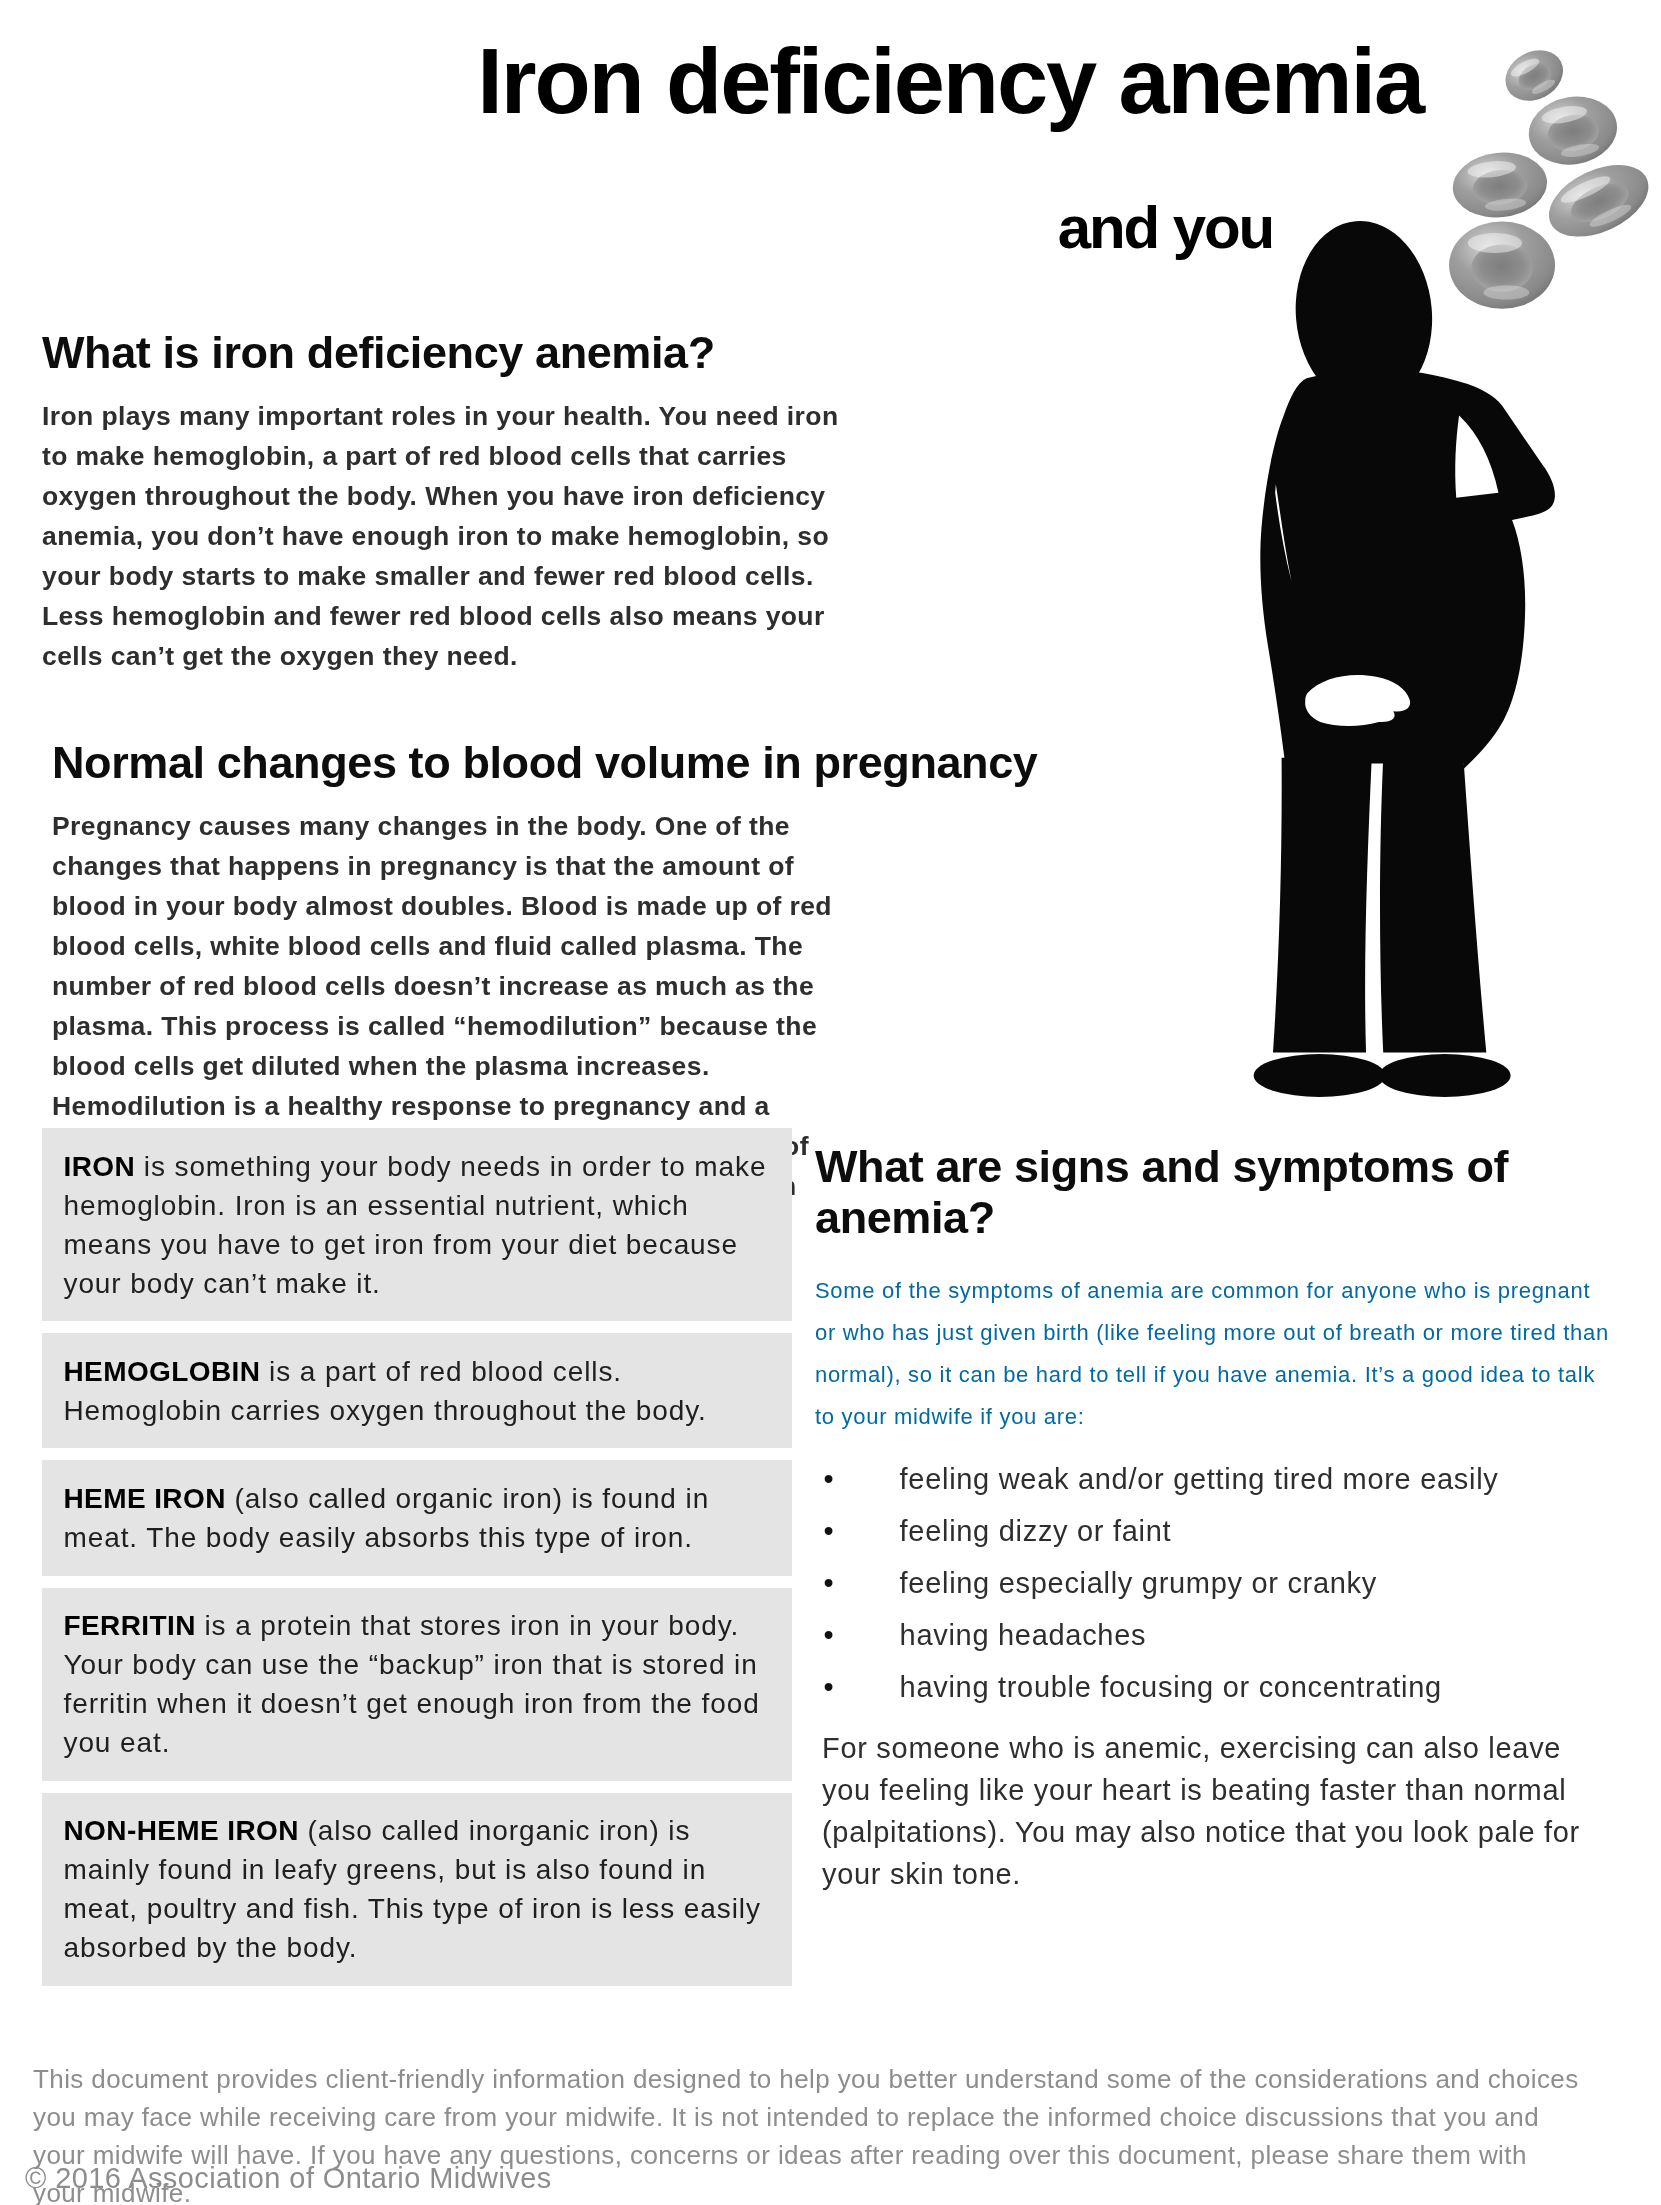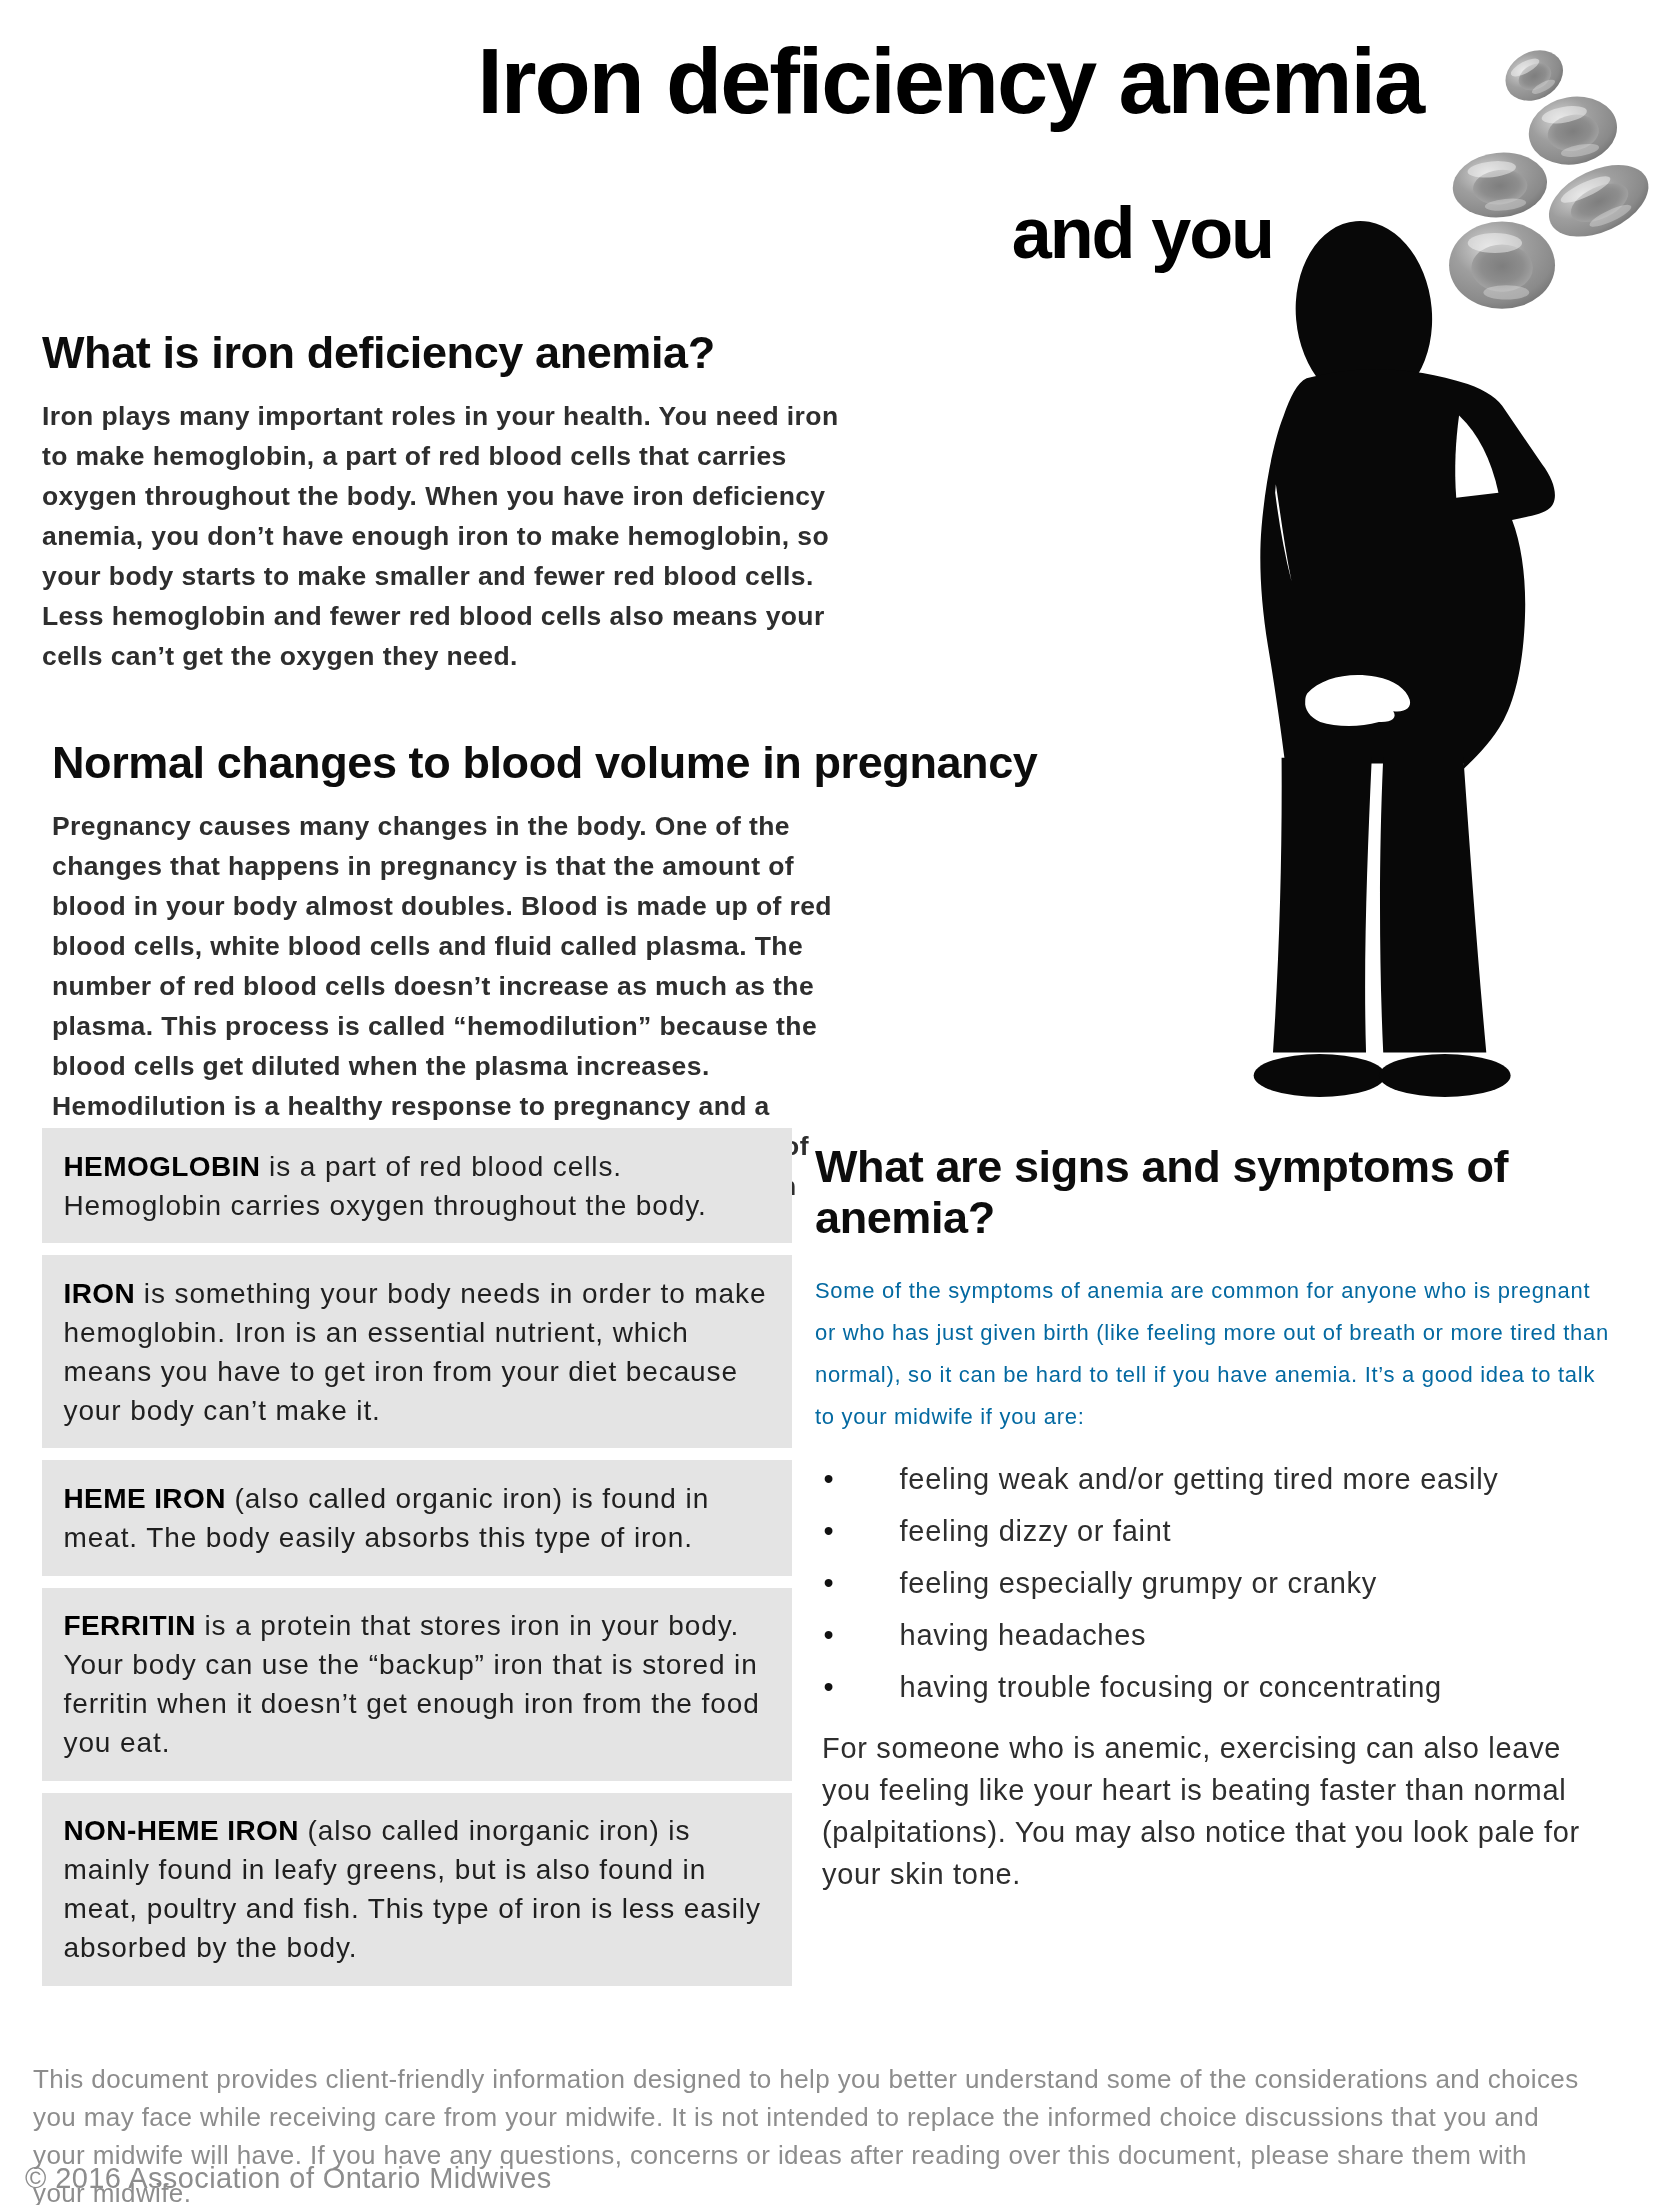--- a/index.html
+++ b/index.html
@@ -14,21 +14,21 @@
   }
 
   
   .title-l1{
     position:absolute; top:33px; left:0; width:1423px;
     text-align:right; font-size:92px; font-weight:700;
     letter-spacing:-2.1px; color:#000; line-height:1.05;
   }
   .title-l2{
     position:absolute; top:196px; left:0; width:1273px;
-    text-align:right; font-size:72px; font-weight:700;
+    text-align:right; font-size:60px; font-weight:700;
     letter-spacing:-2.1px; color:#000; line-height:1.05;
   }
 
   
   .figure{ position:absolute; left:1167px; top:29px; width:494px; height:1088px; }
 
   
   .col-left{ position:absolute; left:42px; top:328px; width:823px; }
   .h2{
     font-size:45px; font-weight:700; color:#0d0d0d;
@@ -187,24 +187,24 @@
       <p class="body-text">Iron plays many important roles in your health. You need iron to make hemoglobin, a part of red blood cells that carries oxygen throughout the body. When you have iron deficiency anemia, you don’t have enough iron to make hemoglobin, so your body starts to make smaller and fewer red blood cells. Less hemoglobin and fewer red blood cells also means your cells can’t get the oxygen they need.</p>
     </div>
     <div class="sec2">
       <h2 class="h2">Normal changes to blood volume in pregnancy</h2>
       <p class="body-text">Pregnancy causes many changes in the body. One of the changes that happens in pregnancy is that the amount of blood in your body almost doubles. Blood is made up of red blood cells, white blood cells and fluid called plasma. The number of red blood cells doesn’t increase as much as the plasma. This process is called “hemodilution” because the blood cells get diluted when the plasma increases.  Hemodilution is a healthy response to pregnancy and a common cause of anemia. If your iron is low at the start of your pregnancy, this normal process of hemodilution can lead to anemia.</p>
     </div>
   </div>
 
   <div class="defs">
     <div class="def-box">
+      <b>IRON</b><span> is something your body needs in order to make hemoglobin.  Iron is an essential nutrient, which means you have to get iron from your diet because your body can’t make it.</span>
+    </div>
+    <div class="def-box">
       <b>HEMOGLOBIN</b><span> is a part of red blood cells. Hemoglobin carries oxygen throughout the body.</span>
-    </div>
-    <div class="def-box">
-      <b>IRON</b><span> is something your body needs in order to make hemoglobin.  Iron is an essential nutrient, which means you have to get iron from your diet because your body can’t make it.</span>
     </div>
     <div class="def-box">
       <b>HEME IRON</b><span> (also called organic iron) is found in meat. The body easily absorbs this type of iron.</span>
     </div>
     <div class="def-box">
       <b>FERRITIN</b><span> is a protein that stores iron in your body.  Your body can use the “backup” iron that is stored in ferritin when it doesn’t get enough iron from the food you eat.</span>
     </div>
     <div class="def-box">
       <b>NON-HEME IRON</b><span> (also called inorganic iron) is mainly found in leafy greens, but is also found in meat, poultry and fish. This type of iron is less easily absorbed by the body.</span>
     </div>

